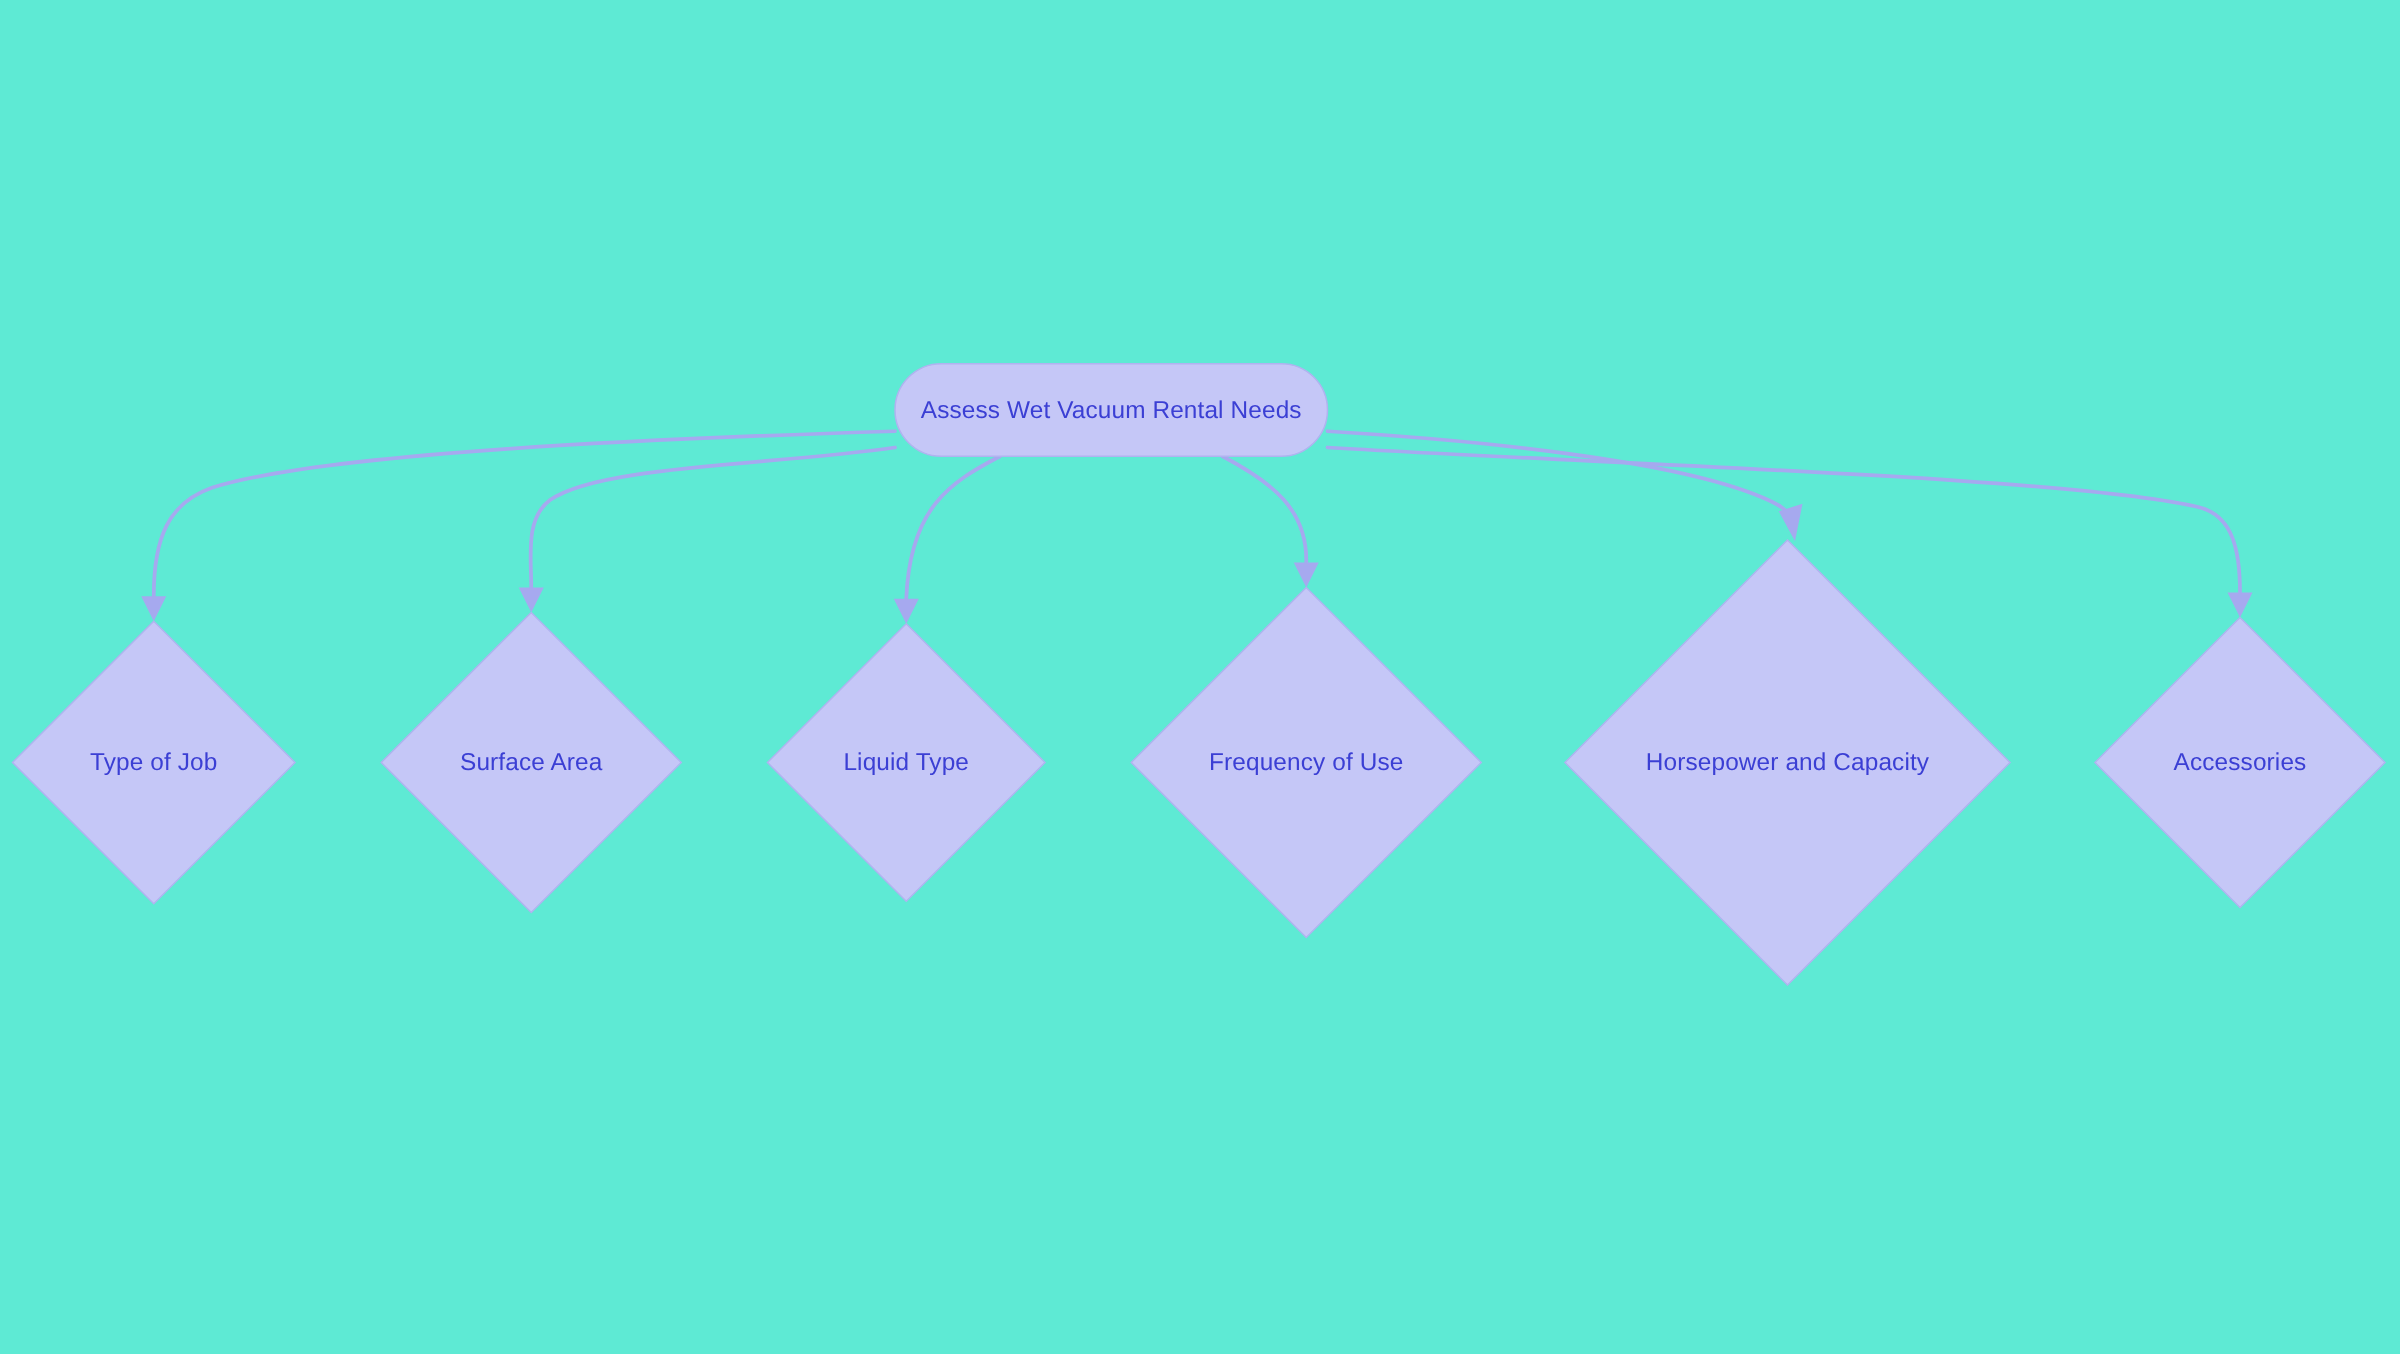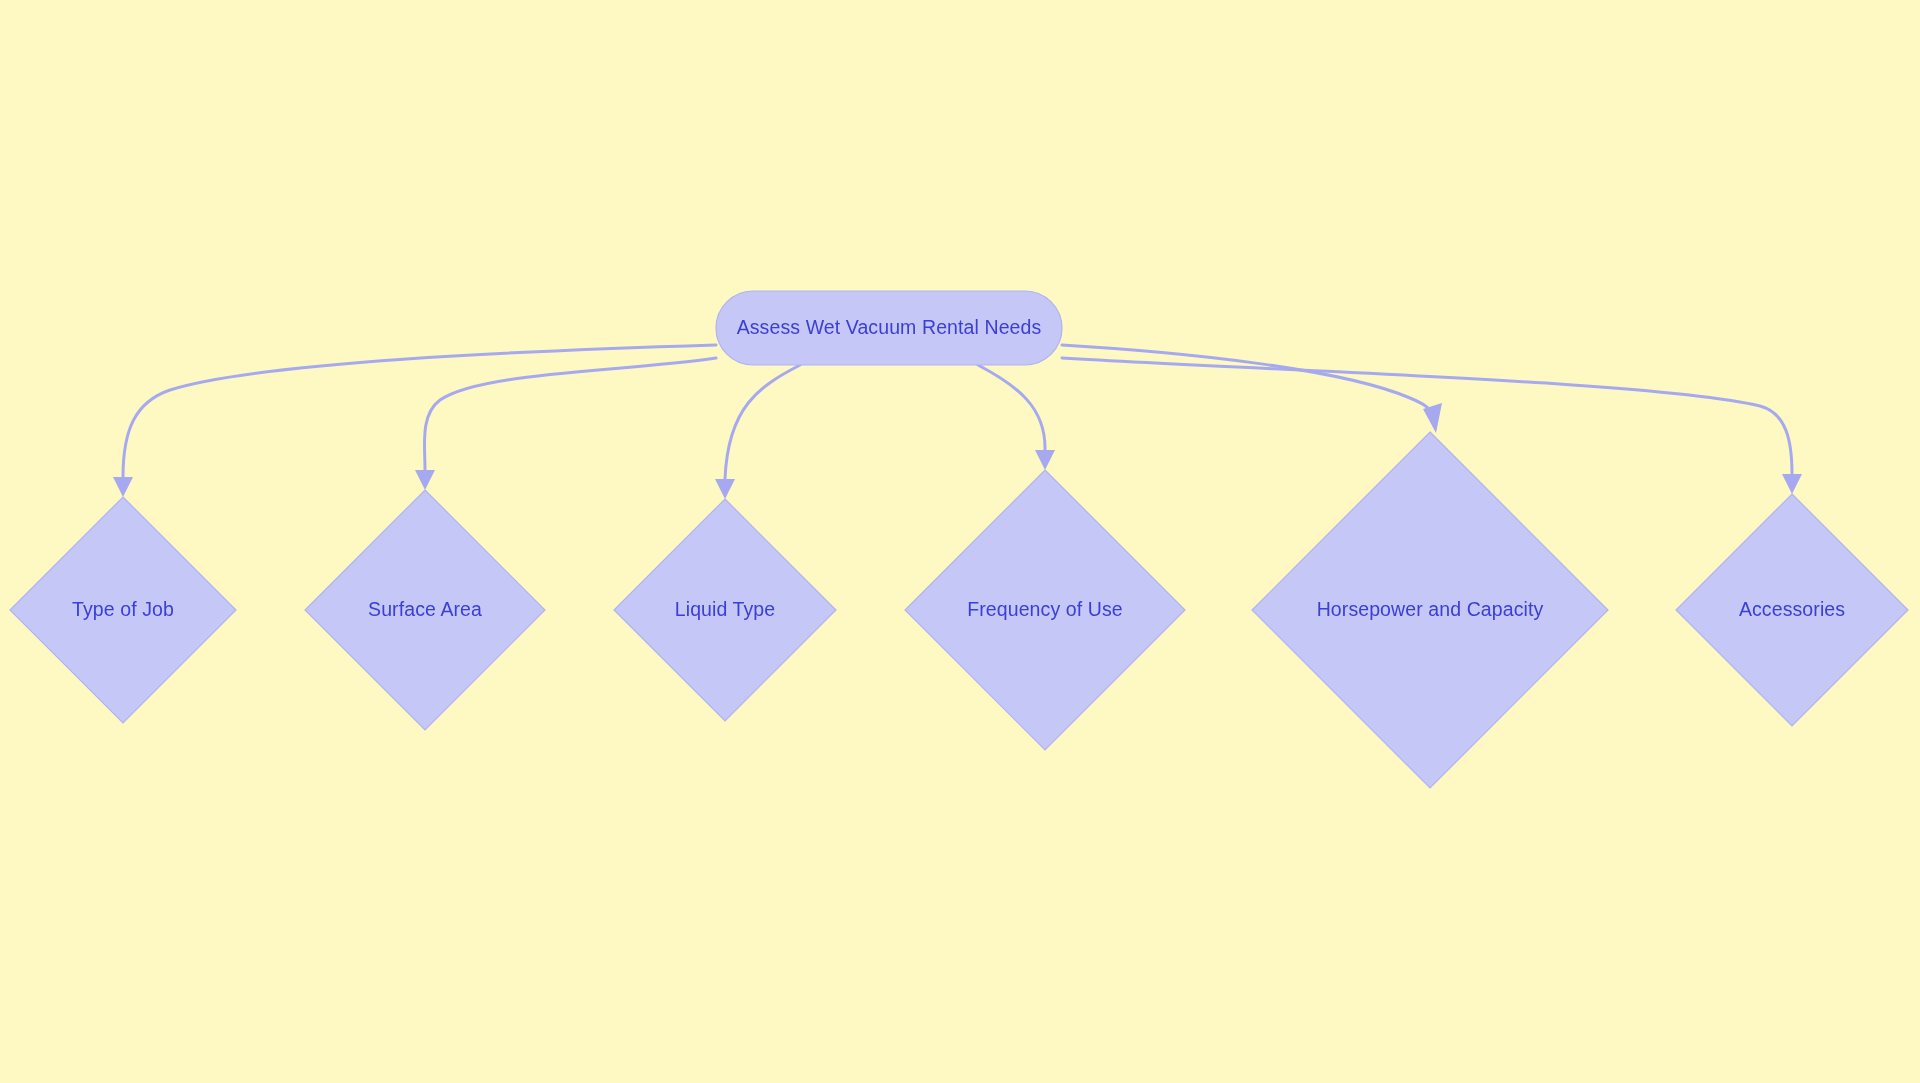--- a/index.html
+++ b/index.html
@@ -8,21 +8,21 @@
     padding: 0;
     background: #ffffff;
   }
   body {
     font-family: "Liberation Sans", "DejaVu Sans", sans-serif;
   }
   #canvas {
     position: relative;
     width: 1920px;
     height: 1083px;
-    background: #fef9c3;
+    background: #5eead4;
     overflow: hidden;
   }
   #diagram-svg {
     position: absolute;
     top: 0;
     left: 0;
     width: 1920px;
     height: 1083px;
     display: block;
   }

